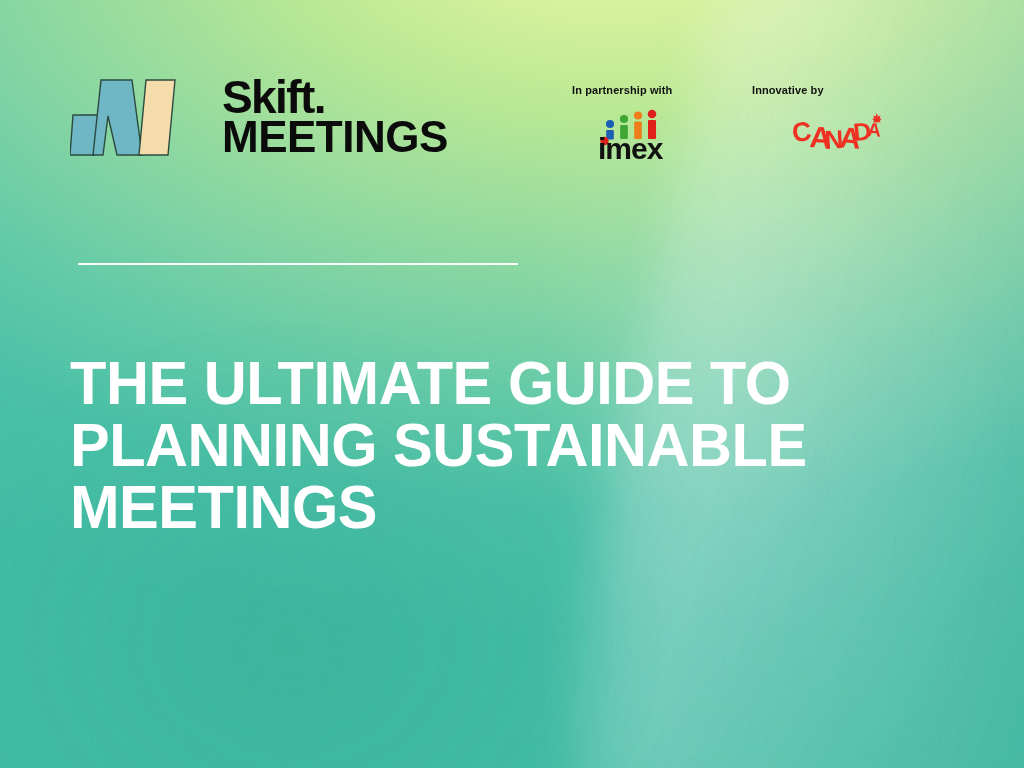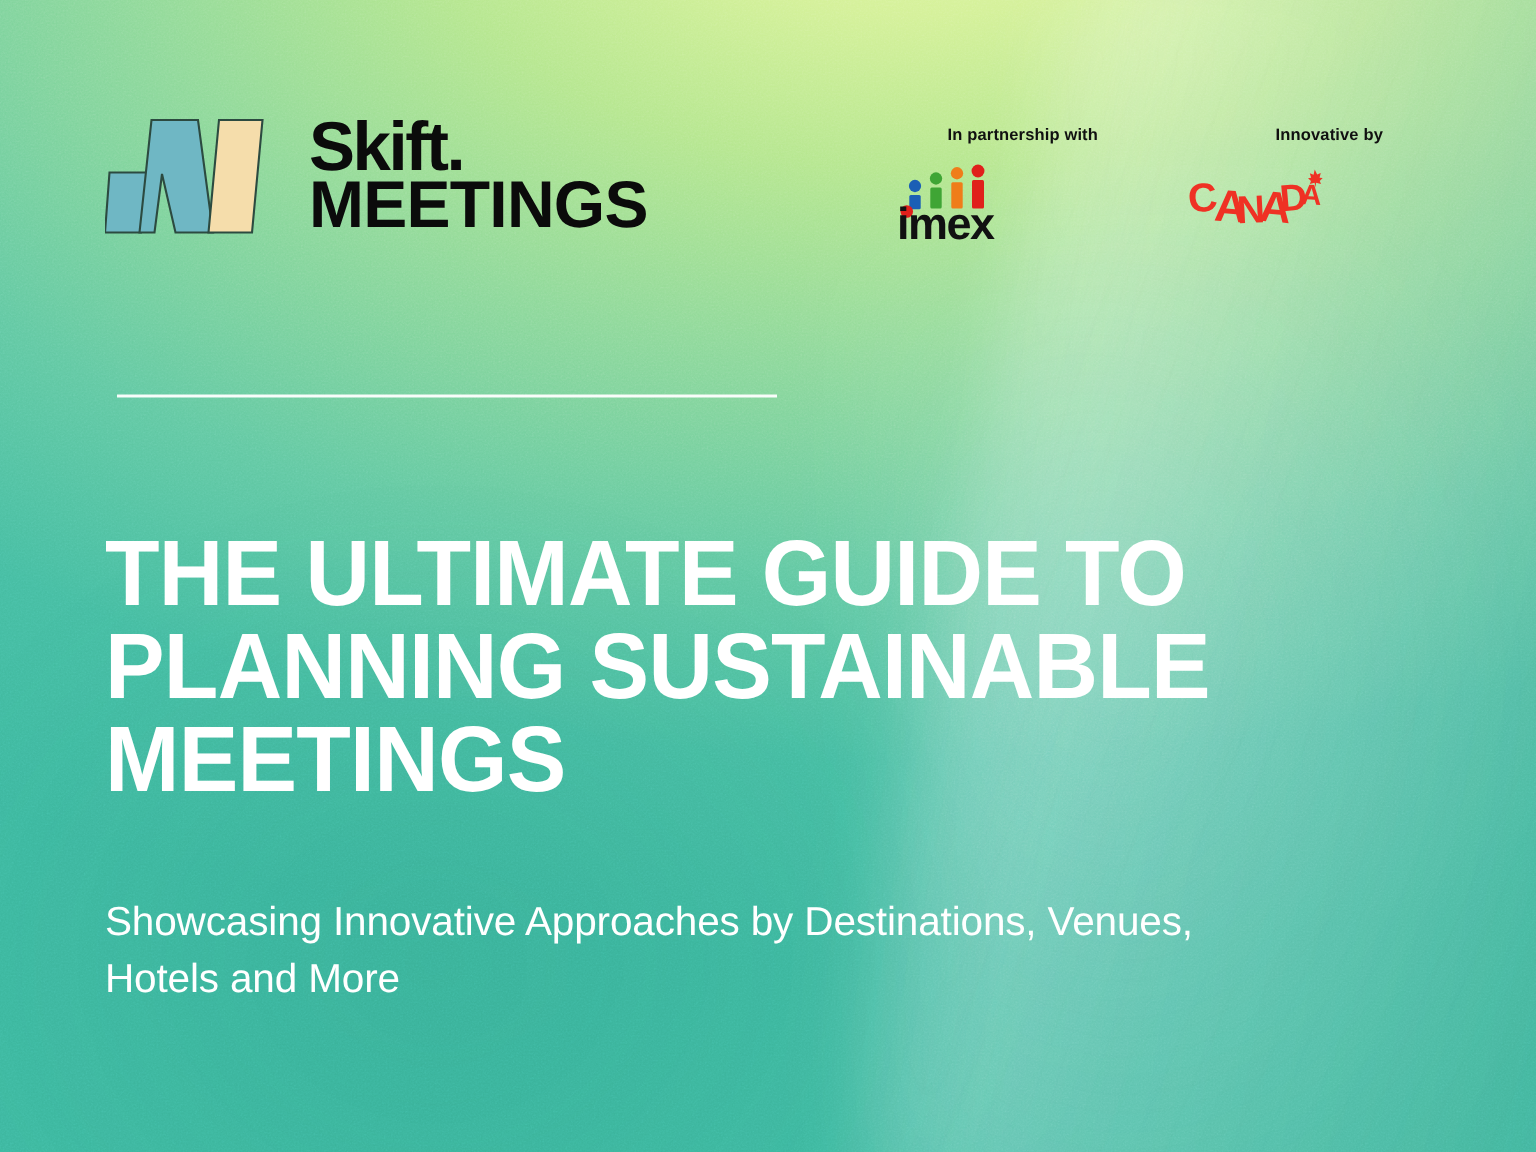--- a/index.html
+++ b/index.html
@@ -85,41 +85,41 @@
     width: 1024px;
     height: 190px;
   }
 
   .brand {
     position: absolute;
     left: 70px;
     top: 76px;
     display: flex;
     align-items: center;
-    gap: 16px;
+    gap: 32px;
   }
   .brand-mark { width: 120px; height: 82px; display: block; }
   .brand-words { display: flex; flex-direction: column; line-height: 0.86; }
   .brand-skift {
     font-size: 46px;
     font-weight: 700;
     letter-spacing: -1.6px;
     color: #0b0b0b;
   }
   .brand-skift .dot { letter-spacing: -3px; }
   .brand-meetings {
     font-size: 44px;
     font-weight: 700;
     letter-spacing: -0.5px;
     color: #0b0b0b;
   }
 
   .credit {
     position: absolute;
-    text-align: right;
+    text-align: left;
   }
   .credit-partner { left: 572px; top: 84px; width: 160px; }
   .credit-sponsor { left: 752px; top: 84px; width: 170px; }
 
   .credit-label {
     font-size: 11px;
     font-weight: 600;
     color: #101010;
     letter-spacing: 0.1px;
     margin-bottom: 12px;
@@ -251,16 +251,15 @@
       </svg>
     </div>
   </div>
 
   <div class="divider"></div>
 
   <div class="main">
     <h1 class="title">THE ULTIMATE GUIDE TO
 PLANNING SUSTAINABLE
 MEETINGS</h1>
-    <p class="subtitle">Showcasing Innovative Approaches by Destinations, Venues, Hotels and More</p>
   </div>
 
 </div>
 
 </body></html>

